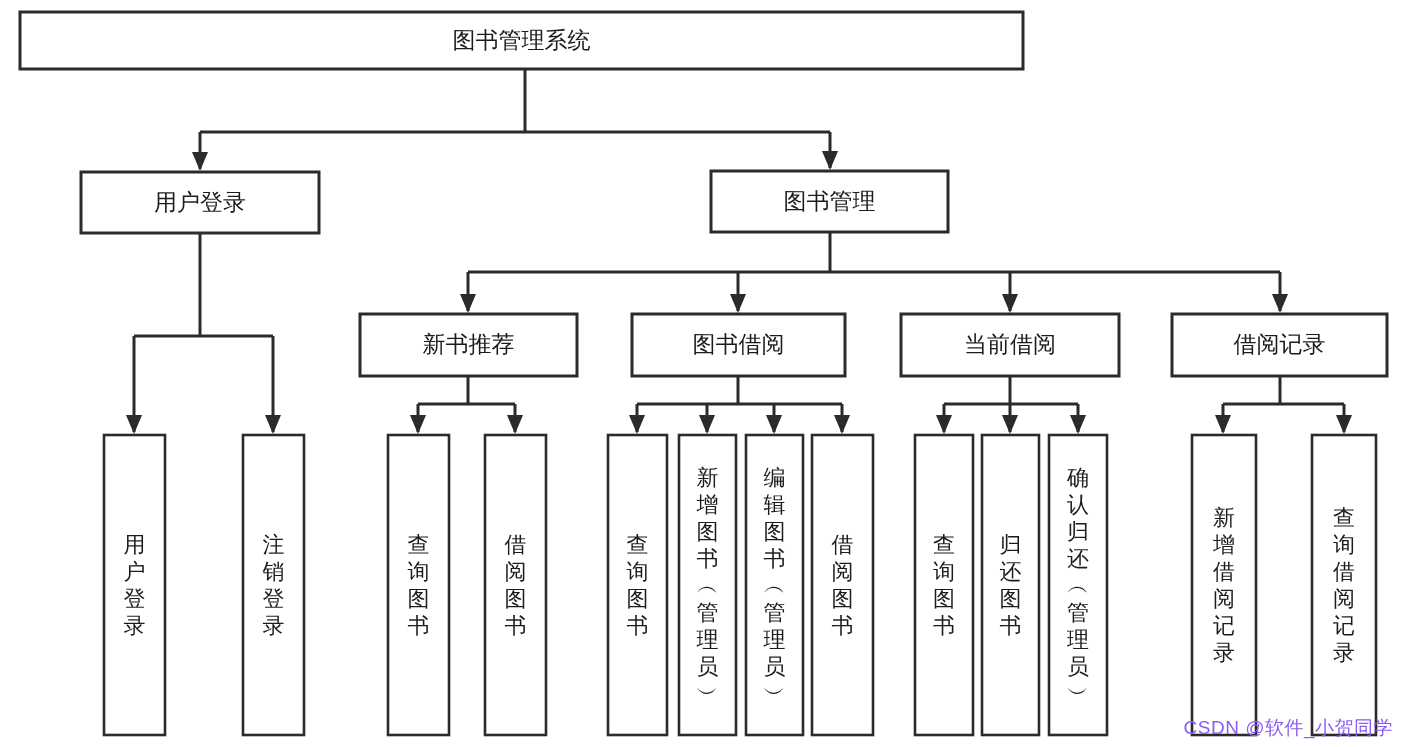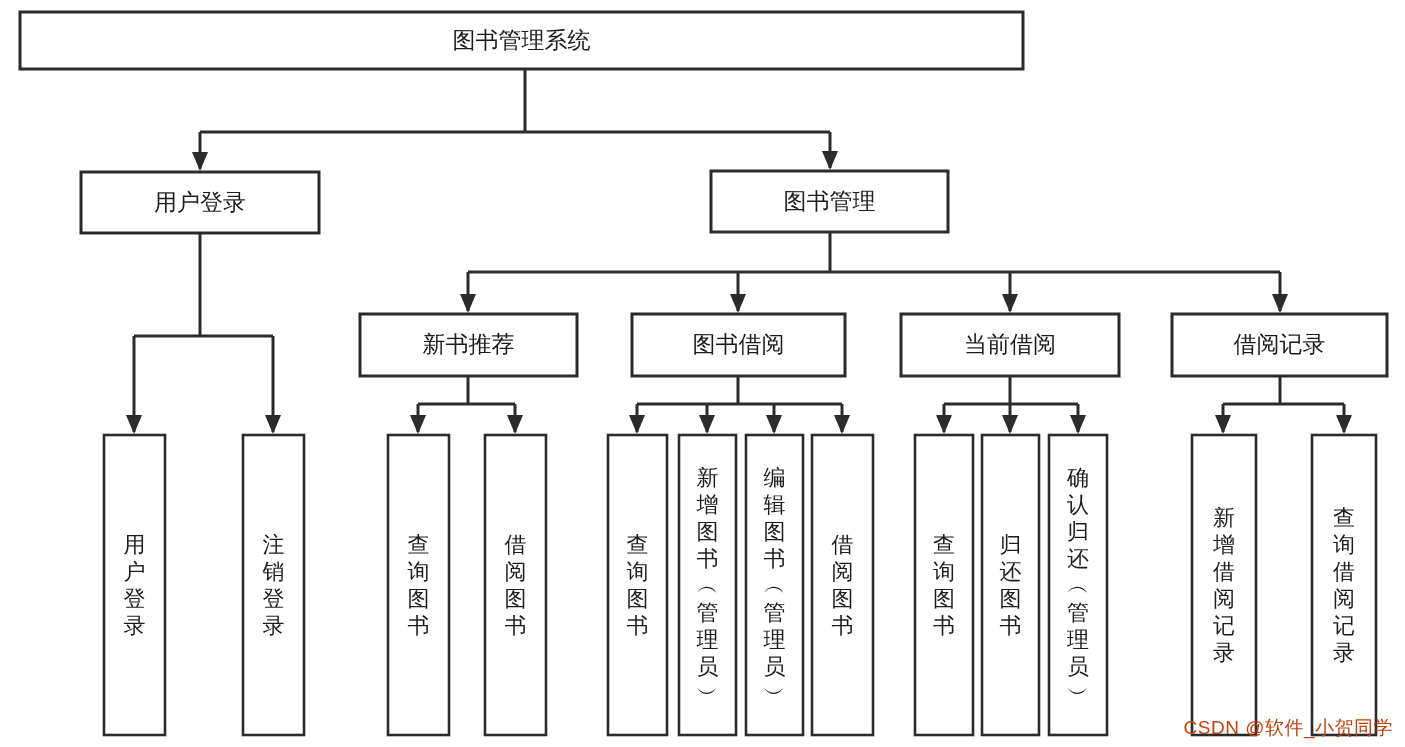--- a/index.html
+++ b/index.html
@@ -57,21 +57,21 @@
     font-family: "Liberation Sans", "DejaVu Sans", sans-serif;
     font-size: 22px;
     text-anchor: middle;
   }
   .watermark {
     position: absolute;
     right: 12px;
     bottom: 6px;
     font-family: "Liberation Sans", "DejaVu Sans", sans-serif;
     font-size: 19px;
-    color: #c2410c;
+    color: #8b5cf6;
     letter-spacing: 0.5px;
     white-space: nowrap;
     pointer-events: none;
   }
 </style>
 </head>
 <body>
 
 <div id="diagram-root">
   <svg id="flow" viewBox="0 0 1405 747" xmlns="http://www.w3.org/2000/svg">

